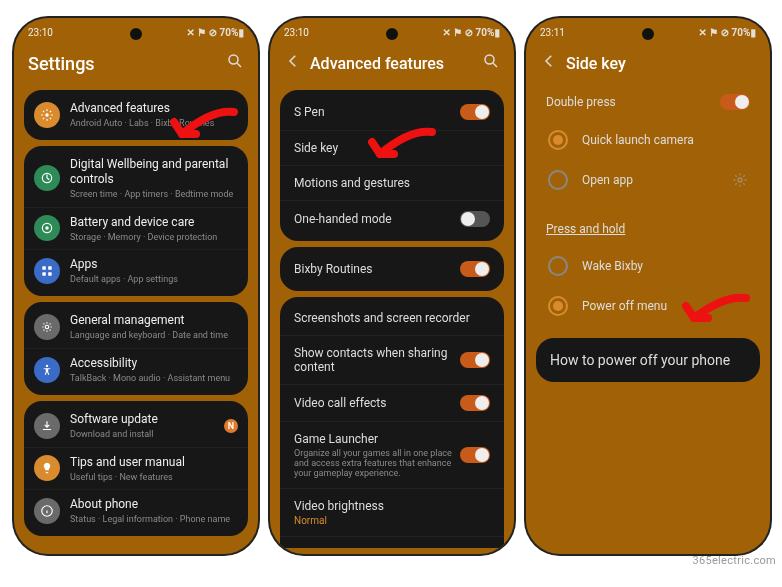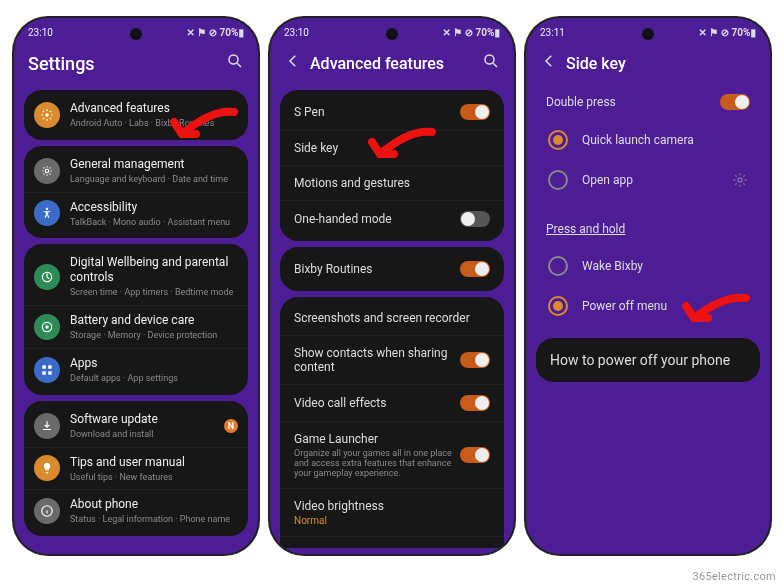--- a/index.html
+++ b/index.html
@@ -1,17 +1,17 @@
 <!DOCTYPE html>
 <html><head>
 <meta charset="utf-8">
 <style>
   html,body{margin:0;padding:0;background:#fff;font-family:-apple-system,BlinkMacSystemFont,"Segoe UI",Roboto,Arial,sans-serif;}
   .stage{width:782px;height:587px;position:relative;}
-  .phone{position:absolute;top:18px;width:244px;height:536px;background:#4c1d95;border-radius:34px;box-shadow:0 0 0 2px #222;overflow:hidden;}
+  .phone{position:absolute;top:18px;width:244px;height:536px;background:#a16207;border-radius:34px;box-shadow:0 0 0 2px #222;overflow:hidden;}
   .phone.p1{left:14px;}
   .phone.p2{left:270px;}
   .phone.p3{left:526px;}
   .notch{position:absolute;top:10px;left:50%;transform:translateX(-50%);width:12px;height:12px;background:#111;border-radius:50%;z-index:5;}
   .statusbar{height:28px;display:flex;align-items:center;justify-content:space-between;padding:0 14px;color:#eee;font-size:10px;}
   .statusbar .right{display:flex;align-items:flex-end;gap:3px;font-weight:bold;}
   .statusbar .ico{opacity:.9;}
   .header{display:flex;align-items:center;padding:6px 14px 10px 14px;color:#fff;}
   .header .title{font-size:18px;font-weight:500;flex:1;}
   .header .title.small{font-size:16px;}
@@ -41,21 +41,21 @@
   .toggle.off .knob{left:1px;}
   .radiorow{display:flex;align-items:center;padding:10px 16px;color:#ddd;}
   .radiorow .radio{width:16px;height:16px;border-radius:50%;border:2px solid #888;margin-right:14px;flex:0 0 16px;position:relative;}
   .radiorow .radio.sel{border-color:#d98b2e;}
   .radiorow .radio.sel::after{content:"";position:absolute;inset:3px;border-radius:50%;background:#d98b2e;}
   .radiorow .rl{flex:1;font-size:12px;}
   .gear{width:16px;height:16px;opacity:.6;}
   .footrow{padding:14px 14px;color:#ddd;font-size:14px;margin-top:12px;background:#171717;border-radius:18px;margin-left:4px;margin-right:4px;}
   
   .arrow{position:absolute;pointer-events:none;z-index:20;}
-  .watermark{position:absolute;right:6px;bottom:4px;font-size:11px;color:#999;letter-spacing:.3px;}
+  .watermark{position:absolute;right:6px;bottom:20px;font-size:11px;color:#999;letter-spacing:.3px;}
 </style>
 </head>
 <body>
 
 <div class="stage">
 
   <div class="phone p1">
     <div class="notch"></div>
     <div class="statusbar">
       <span>23:10</span>
@@ -82,20 +82,60 @@
               </svg>
             </div>
             <div class="txt">
               <div class="t">Advanced features</div>
               <div class="s">Android Auto · Labs · Bixby Routines</div>
             </div>
           </div>
         </div>
         <div class="card">
           <div class="row">
+            <div class="iconbox" style="background: rgb(46, 139, 87);">
+              <svg viewBox="0 0 24 24" fill="#fff">
+                <circle cx="12" cy="12" r="8" fill="none" stroke="#fff" stroke-width="2"></circle>
+                <path d="M12 12V6M12 12l4 3" stroke="#fff" stroke-width="2"></path>
+              </svg>
+            </div>
+            <div class="txt">
+              <div class="t">Digital Wellbeing and parental controls</div>
+              <div class="s">Screen time · App timers · Bedtime mode</div>
+            </div>
+          </div>
+          <div class="row">
+            <div class="iconbox" style="background: rgb(46, 139, 87);">
+              <svg viewBox="0 0 24 24" fill="#fff">
+                <circle cx="12" cy="12" r="8" fill="none" stroke="#fff" stroke-width="2"></circle>
+                <circle cx="12" cy="12" r="3"></circle>
+              </svg>
+            </div>
+            <div class="txt">
+              <div class="t">Battery and device care</div>
+              <div class="s">Storage · Memory · Device protection</div>
+            </div>
+          </div>
+          <div class="row">
+            <div class="iconbox" style="background: rgb(58, 107, 199);">
+              <svg viewBox="0 0 24 24" fill="#fff">
+                <rect x="4" y="4" width="6" height="6" rx="1"></rect>
+                <rect x="14" y="4" width="6" height="6" rx="1"></rect>
+                <rect x="4" y="14" width="6" height="6" rx="1"></rect>
+                <rect x="14" y="14" width="6" height="6" rx="1"></rect>
+              </svg>
+            </div>
+            <div class="txt">
+              <div class="t">Apps</div>
+              <div class="s">Default apps · App settings</div>
+            </div>
+          </div>
+        </div>
+        <div class="card">
+          <div class="row">
             <div class="iconbox" style="background: rgb(106, 106, 106);">
               <svg viewBox="0 0 24 24" fill="none" stroke="#fff" stroke-width="2">
                 <circle cx="12" cy="12" r="3"></circle>
                 <path d="M4 12h2M18 12h2M12 4v2M12 18v2M6 6l1.5 1.5M16.5 16.5L18 18M18 6l-1.5 1.5M6 18l1.5-1.5"></path>
               </svg>
             </div>
             <div class="txt">
               <div class="t">General management</div>
               <div class="s">Language and keyboard · Date and time</div>
             </div>
@@ -103,60 +143,20 @@
           <div class="row">
             <div class="iconbox" style="background: rgb(58, 107, 199);">
               <svg viewBox="0 0 24 24" fill="#fff">
                 <circle cx="12" cy="5" r="2"></circle>
                 <path d="M5 9h14l-5 2v4l2 5h-2l-2-5-2 5H8l2-5v-4z"></path>
               </svg>
             </div>
             <div class="txt">
               <div class="t">Accessibility</div>
               <div class="s">TalkBack · Mono audio · Assistant menu</div>
-            </div>
-          </div>
-        </div>
-        <div class="card">
-          <div class="row">
-            <div class="iconbox" style="background: rgb(46, 139, 87);">
-              <svg viewBox="0 0 24 24" fill="#fff">
-                <circle cx="12" cy="12" r="8" fill="none" stroke="#fff" stroke-width="2"></circle>
-                <path d="M12 12V6M12 12l4 3" stroke="#fff" stroke-width="2"></path>
-              </svg>
-            </div>
-            <div class="txt">
-              <div class="t">Digital Wellbeing and parental controls</div>
-              <div class="s">Screen time · App timers · Bedtime mode</div>
-            </div>
-          </div>
-          <div class="row">
-            <div class="iconbox" style="background: rgb(46, 139, 87);">
-              <svg viewBox="0 0 24 24" fill="#fff">
-                <circle cx="12" cy="12" r="8" fill="none" stroke="#fff" stroke-width="2"></circle>
-                <circle cx="12" cy="12" r="3"></circle>
-              </svg>
-            </div>
-            <div class="txt">
-              <div class="t">Battery and device care</div>
-              <div class="s">Storage · Memory · Device protection</div>
-            </div>
-          </div>
-          <div class="row">
-            <div class="iconbox" style="background: rgb(58, 107, 199);">
-              <svg viewBox="0 0 24 24" fill="#fff">
-                <rect x="4" y="4" width="6" height="6" rx="1"></rect>
-                <rect x="14" y="4" width="6" height="6" rx="1"></rect>
-                <rect x="4" y="14" width="6" height="6" rx="1"></rect>
-                <rect x="14" y="14" width="6" height="6" rx="1"></rect>
-              </svg>
-            </div>
-            <div class="txt">
-              <div class="t">Apps</div>
-              <div class="s">Default apps · App settings</div>
             </div>
           </div>
         </div>
         <div class="card">
           <div class="row">
             <div class="iconbox" style="background: rgb(106, 106, 106);">
               <svg viewBox="0 0 24 24" fill="none" stroke="#fff" stroke-width="2">
                 <path d="M12 4v10M8 10l4 4 4-4M5 18h14"></path>
               </svg>
             </div>

